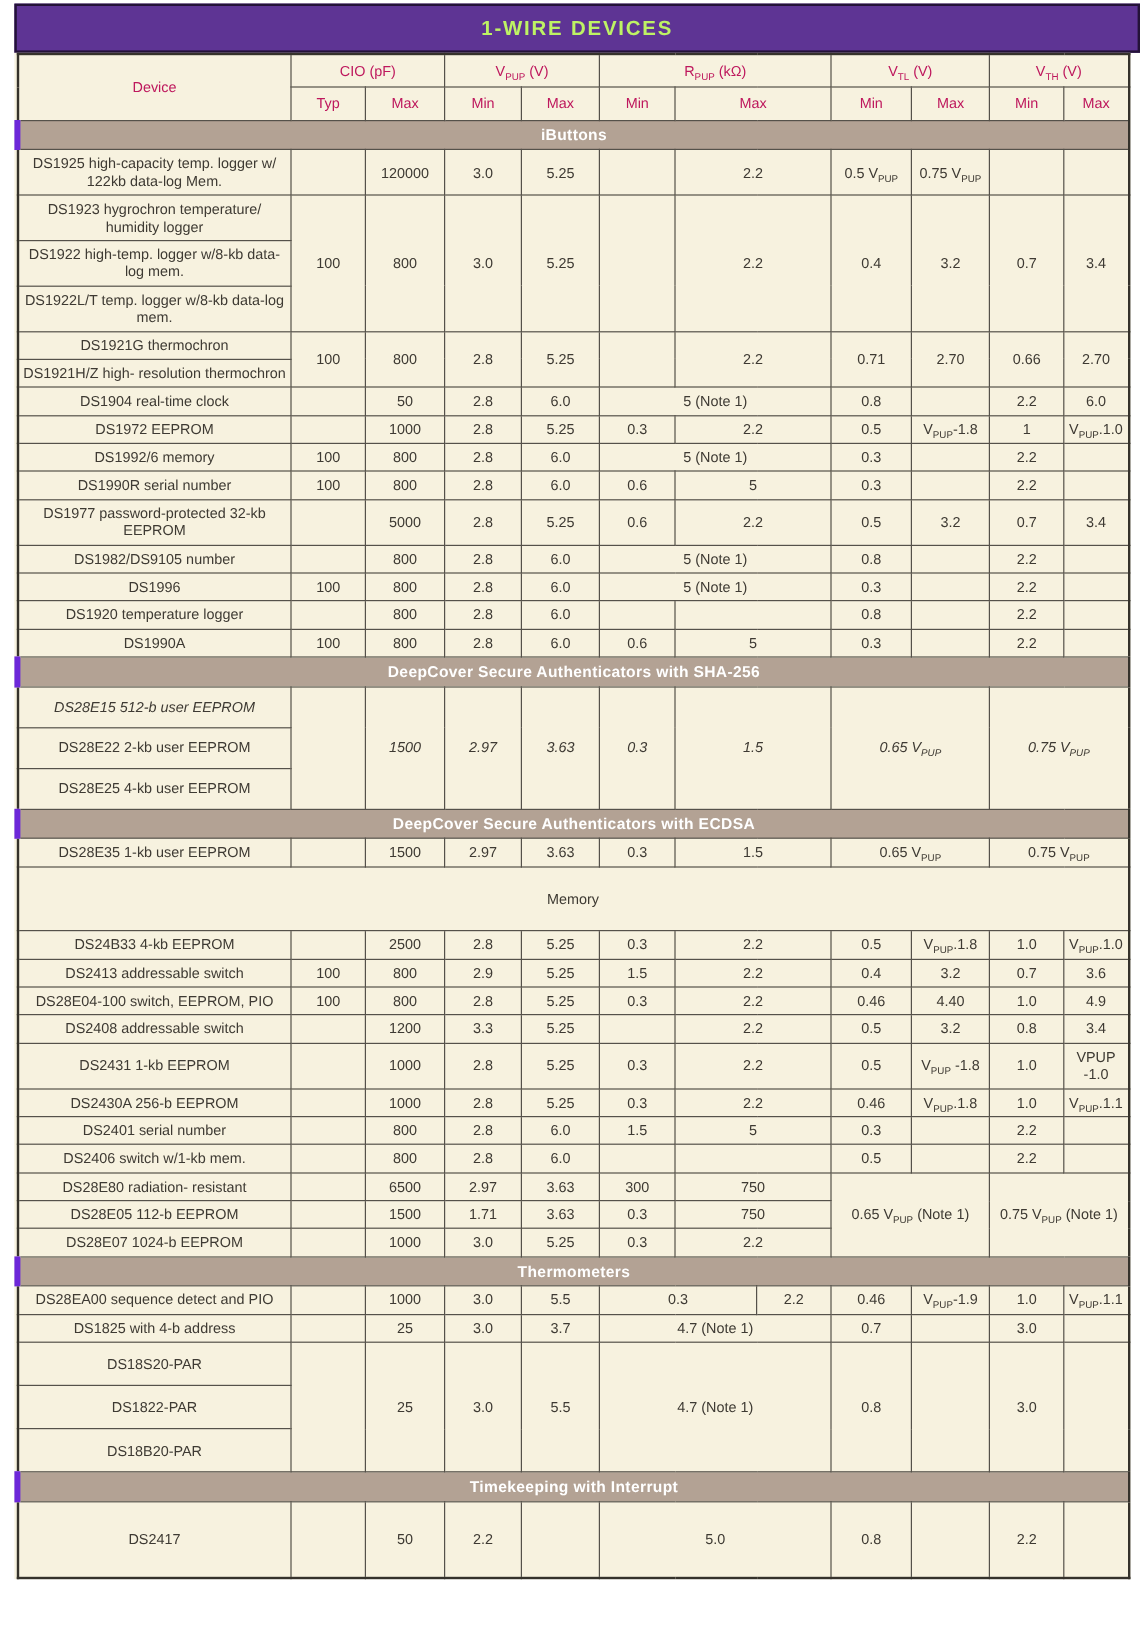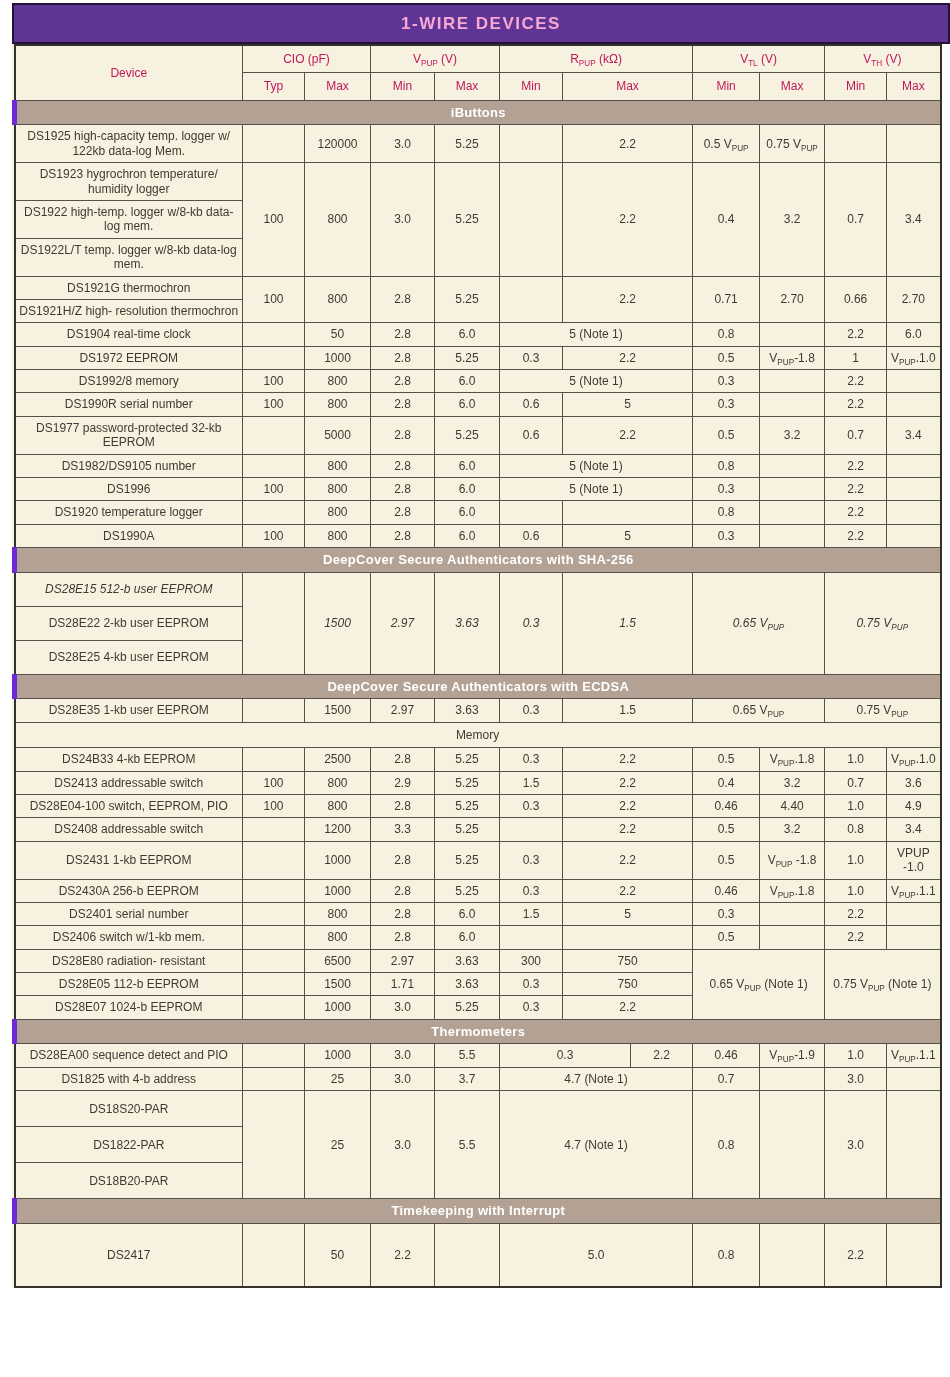--- a/index.html
+++ b/index.html
@@ -8,21 +8,21 @@
     width: 950px;
     font-family: "Liberation Sans", sans-serif;
     color: #3e3a33;
   }
   .page { padding: 3px 10px 8px 12px; }
 
   .title-band {
     background: #5e3494;
     border: 2px solid #241238;
     margin-right: -10px;
-    color: #f9a8d4;
+    color: #bef264;
     text-align: center;
     font-size: 17px;
     font-weight: bold;
     letter-spacing: 1.5px;
     padding: 9px 0 8px 0;
   }
 
   table.devices {
     border-collapse: collapse;
     width: 100%;
@@ -51,21 +51,21 @@
     padding: 4px 0;
     letter-spacing: 0.3px;
     border-left: 5px solid #6d28d9;
     border-right: 2px solid #35322b;
   }
   td.subband {
     background: #f7f2df;
     color: #3e3a33;
     font-weight: normal;
     font-size: 12px;
-    padding: 5px 0;
+    padding: 19px 0;
     margin-left: 40px;
   }
   td.device { padding: 4px 3px; margin-top: 36px; }
   sub { font-size: 68%; line-height: 0; }
 </style>
 </head>
 <body>
 
 <div class="page">
 
@@ -179,21 +179,21 @@
           <td class="val">2.8</td>
           <td class="val">5.25</td>
           <td class="val">0.3</td>
           <td colspan="2" class="val">2.2</td>
           <td class="val">0.5</td>
           <td class="val">V<sub>PUP</sub>-1.8</td>
           <td class="val">1</td>
           <td class="val">V<sub>PUP</sub>.1.0</td>
         </tr>
         <tr>
-          <td class="device">DS1992/8 memory</td>
+          <td class="device">DS1992/6 memory</td>
           <td class="val">100</td>
           <td class="val">800</td>
           <td class="val">2.8</td>
           <td class="val">6.0</td>
           <td colspan="3" class="val">5 (Note 1)</td>
           <td class="val">0.3</td>
           <td class="val"></td>
           <td class="val">2.2</td>
           <td class="val"></td>
         </tr>

